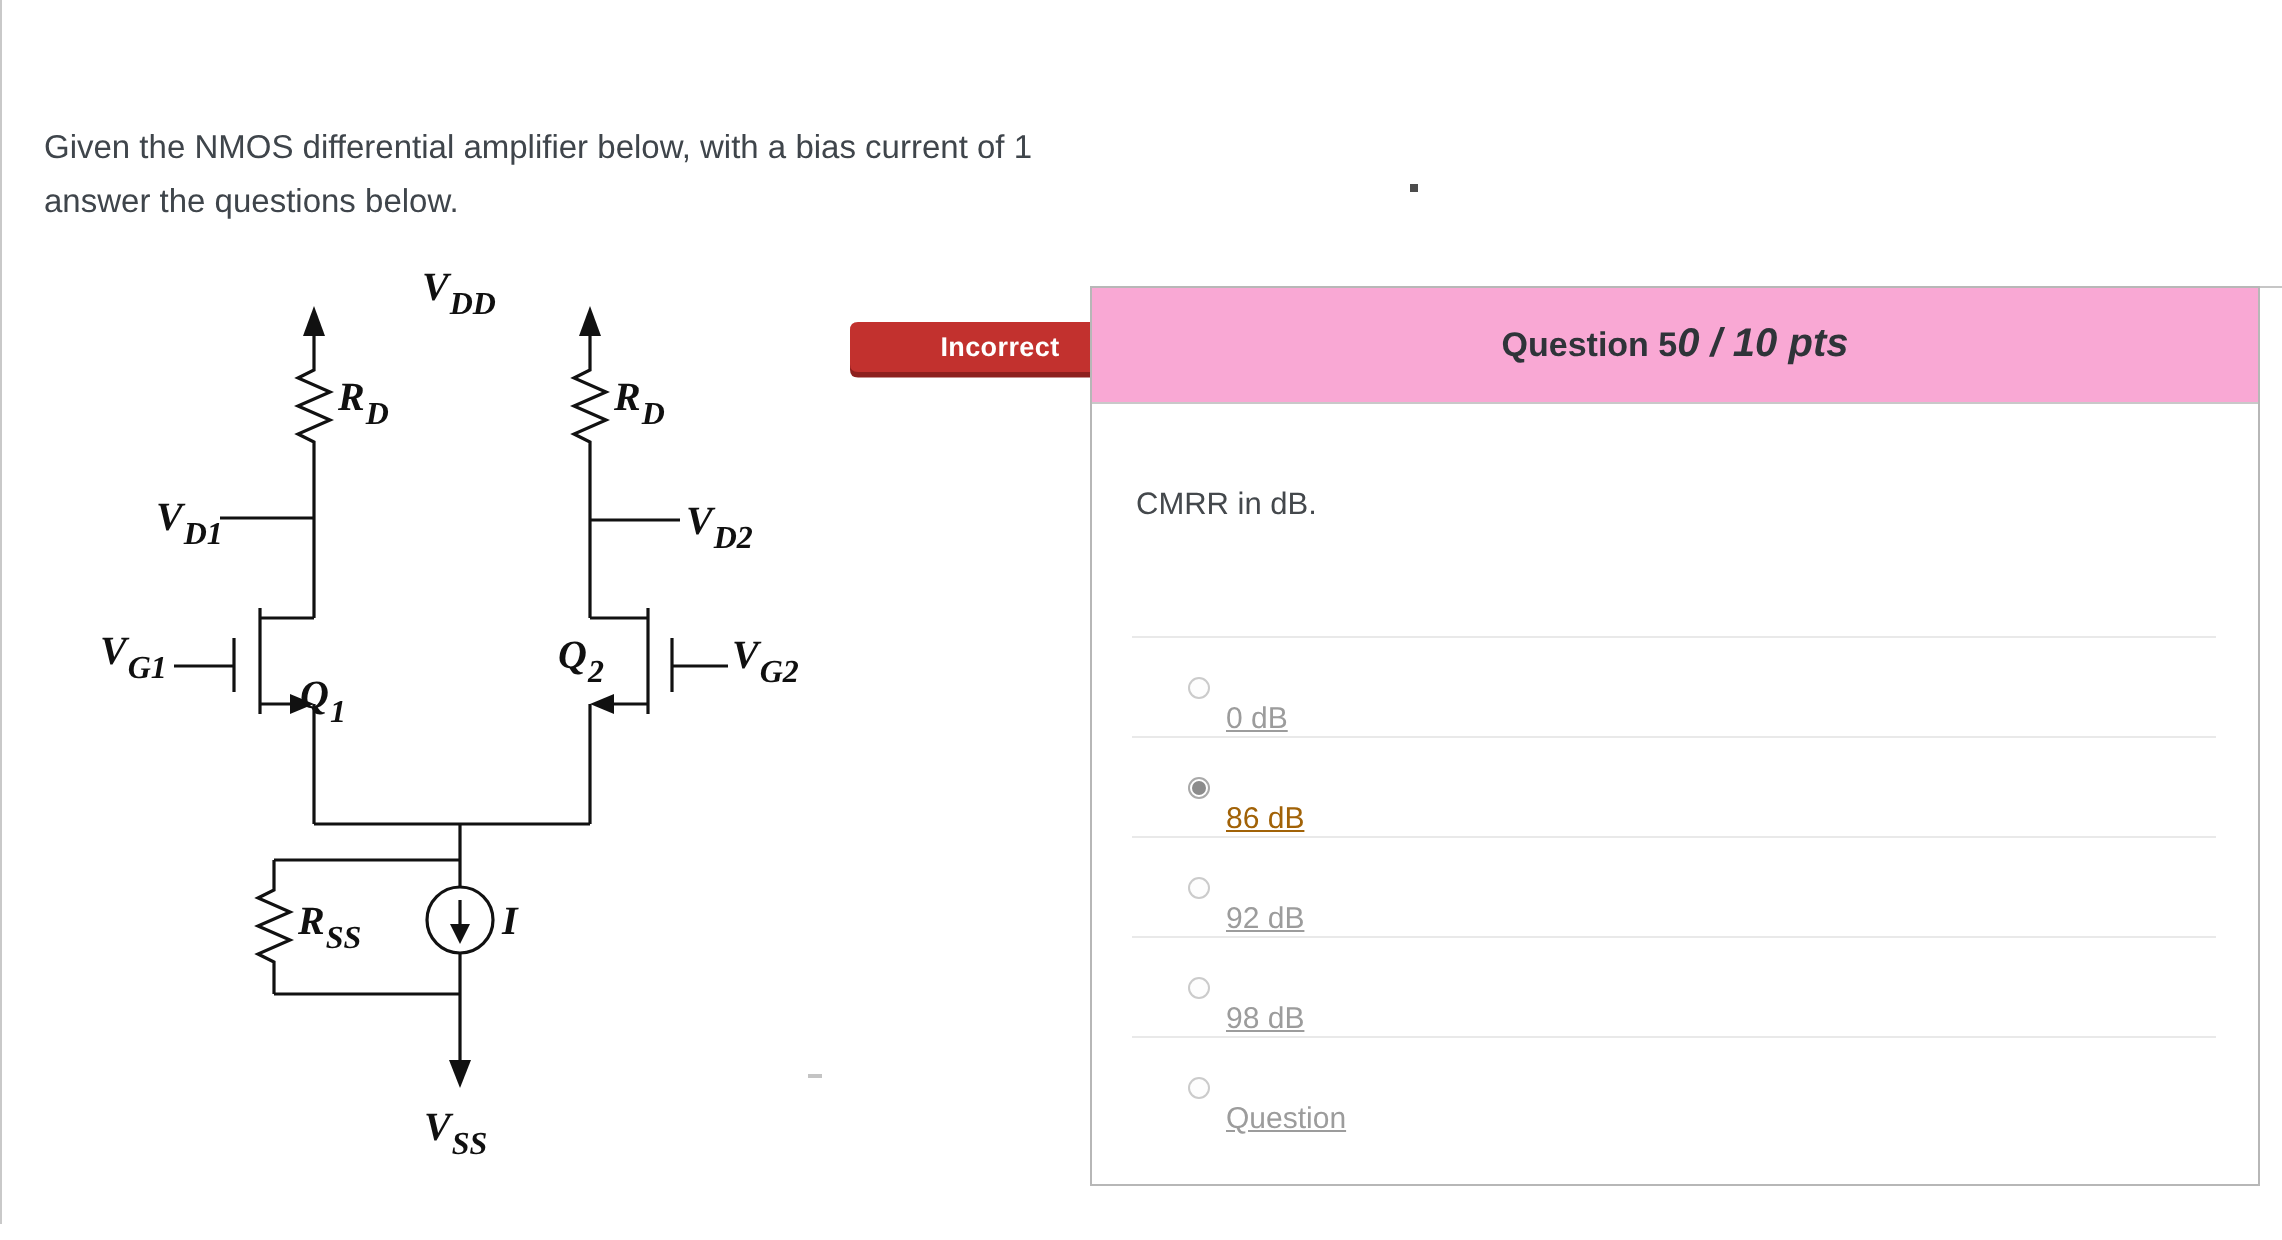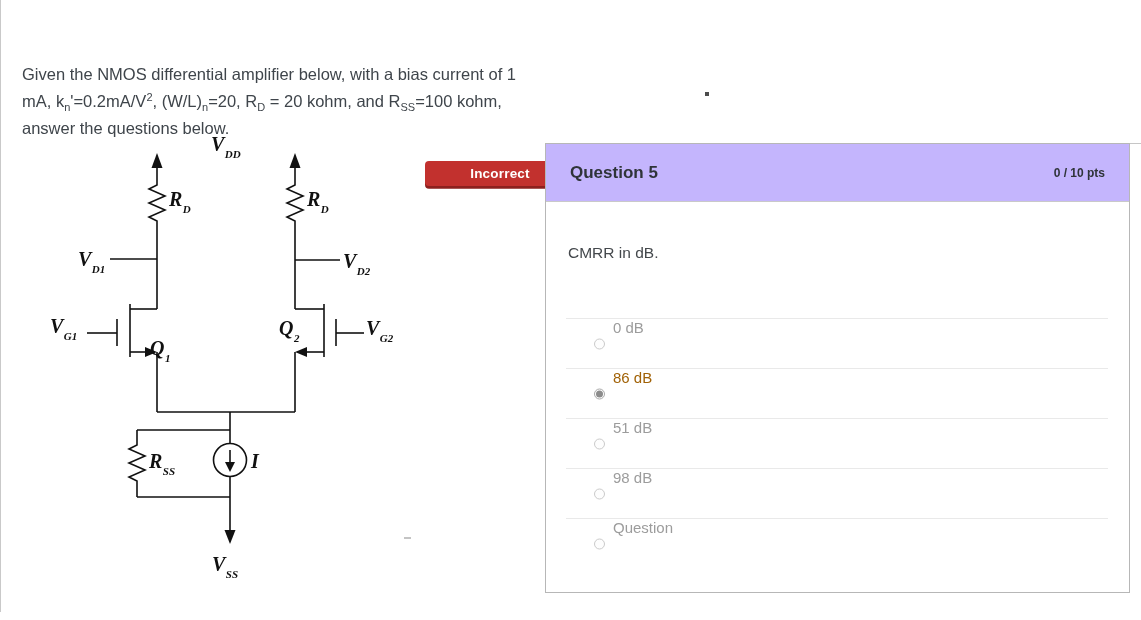--- a/index.html
+++ b/index.html
@@ -20,52 +20,52 @@
   .problem sub{font-size:11px;line-height:0;}
   .problem sup{font-size:11px;line-height:0;}
   
   .circuit-svg{position:absolute;left:0;top:0;pointer-events:none;}
   .clabel{
     position:absolute;
     font-family:"Liberation Serif",serif;
     font-style:italic;font-weight:bold;
     font-size:20px;color:#101010;line-height:1;white-space:nowrap;
   }
-  .clabel sub{font-size:11px;font-weight:bold;line-height:0;position:relative;top:2px;left:0.5px;}
+  .clabel sub{font-size:16px;font-weight:bold;line-height:0;position:relative;top:2px;left:0.5px;}
   
   .badge{position:absolute;left:425px;top:161px;width:137px;height:29px;}
   .badge .badge-label{
     position:absolute;left:0;top:0;width:140px;height:25px;
     display:flex;align-items:center;justify-content:center;
     color:#ffffff;font-size:13.5px;font-weight:bold;letter-spacing:.2px;
     padding-left:10px;box-sizing:border-box;
   }
   
   .top-line-ext{position:absolute;left:1129px;top:143px;width:12px;height:1px;background:#c6c6c6;}
   .panel{
     position:absolute;left:545px;top:143px;width:585px;height:450px;
     background:#ffffff;border:1px solid #b7b7b7;box-sizing:border-box;
   }
   .panel-header{
-    height:58px;background:#c4b5fd;border-bottom:1px solid #c9c9c9;
-    display:flex;align-items:center;justify-content:space-between;
+    height:58px;background:#f9a8d4;border-bottom:1px solid #c9c9c9;
+    display:flex;align-items:center;justify-content:center;
     padding:0 24px;box-sizing:border-box;
   }
   .panel-title{font-size:17px;font-weight:bold;color:#2f3439;}
-  .panel-points{font-size:12px;font-weight:bold;color:#2f3439;}
+  .panel-points{font-size:20px;font-weight:bold;color:#2f3439;font-style:italic;}
   .q-text{
     position:absolute;left:22px;top:96px;width:540px;
     color:#44484c;font-size:15.5px;line-height:26px;
   }
   .q-text sub{font-size:11px;line-height:0;}
   .options{position:absolute;left:20px;top:174px;width:542px;}
   .option{
     position:relative;height:50px;border-top:1px solid #e9e9e9;
-    display:flex;align-items:flex-start;padding-left:47px;box-sizing:border-box;
-    font-size:15px;color:#9c9c9c;cursor:pointer;
+    display:flex;align-items:flex-end;padding-left:47px;box-sizing:border-box;
+    font-size:15px;color:#9c9c9c;cursor:pointer;text-decoration:underline;
   }
   .option .radio{
     position:absolute;left:28px;top:50%;transform:translateY(-50%);
     width:11px;height:11px;border-radius:50%;
     border:1px solid #cbcbcb;background:#fdfdfd;box-sizing:border-box;
   }
   .option.selected{color:#a16207;}
   .option.selected .radio{border-color:#a9a9a9;background:#ffffff;}
   .option.selected .radio::after{
     content:"";position:absolute;inset:1px;border-radius:50%;background:#8c8c8c;
@@ -74,21 +74,20 @@
   .stray-dot{position:absolute;left:705px;top:92px;width:4px;height:4px;background:#4c4c4c;}
   .stray-dash{position:absolute;left:404px;top:537px;width:7px;height:2px;background:#c4c4c4;}
 </style>
 </head>
 <body>
 
 <div class="page-left-border"></div>
 
 <div class="problem">
   <div><span>Given the NMOS differential amplifier below, with a bias current of 1</span></div>
-  <div><span>mA, k</span><sub>n</sub><span>'=0.2mA/V</span><sup>2</sup><span>, (W/L)</span><sub>n</sub><span>=20, R</span><sub>D</sub><span> = 20 kohm, and R</span><sub>SS</sub><span>=100 kohm,</span></div>
   <div><span>answer the questions below.</span></div>
 </div>
 
 <svg class="circuit-svg" width="1141" height="620" viewBox="0 0 1141 620">
   <g stroke="#111111" stroke-width="1.6" fill="none">
 
     <path d="M157,166 V185 l-8,4 l16,7 l-16,7 l16,7 l-16,7 l8,4 V309"></path>
     <path d="M110,259 H157"></path>
 
     <path d="M130,309 H157"></path>
@@ -164,21 +163,21 @@
     <div class="option">
       <span class="radio"></span>
       <span>0 dB</span>
     </div>
     <div class="option selected">
       <span class="radio"></span>
       <span>86 dB</span>
     </div>
     <div class="option">
       <span class="radio"></span>
-      <span>51 dB</span>
+      <span>92 dB</span>
     </div>
     <div class="option">
       <span class="radio"></span>
       <span>98 dB</span>
     </div>
     <div class="option">
       <span class="radio"></span>
       <span>Question</span>
     </div>
   </div>

